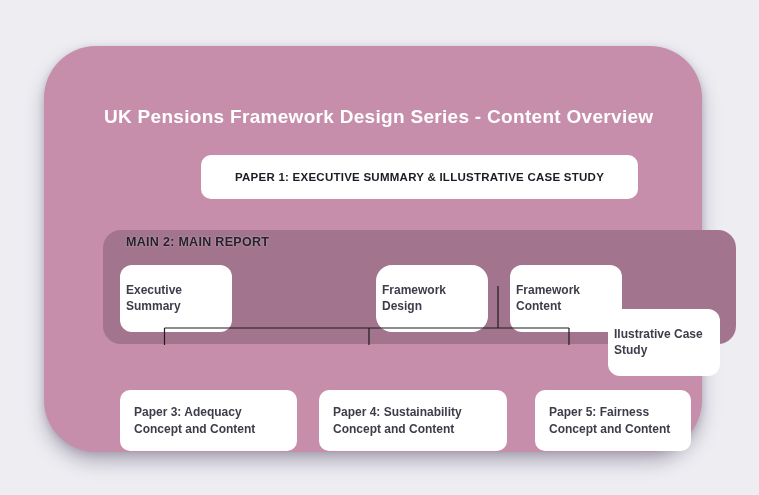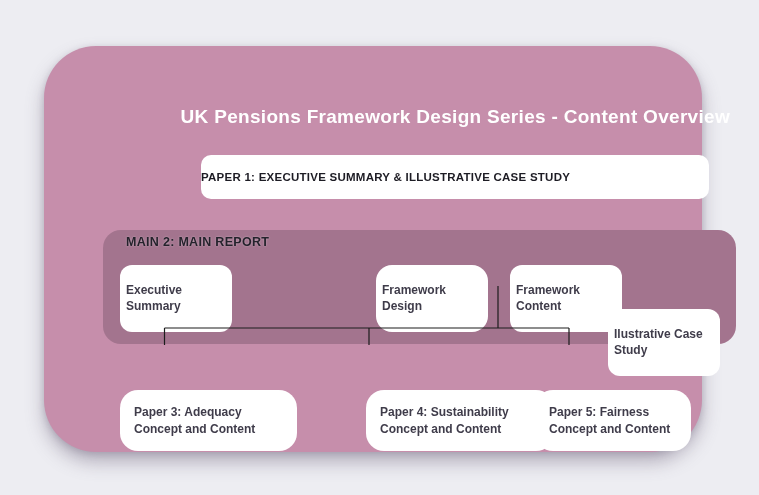--- a/index.html
+++ b/index.html
@@ -26,31 +26,31 @@
   .panel{
     position:absolute;
     left:44px;top:46px;width:658px;height:406px;
     background:var(--panel);
     border-radius:52px;
     box-shadow:0 10px 18px rgba(110,100,125,.45), 0 2px 6px rgba(110,100,125,.25);
   }
   .title{
     position:absolute;
     left:60px;top:60px;width:626px;
-    text-align:right;
+    text-align:left;
     font-size:19px;font-weight:700;
     letter-spacing:.3px;
     color:var(--title-text);
   }
   .paper1-box{
     position:absolute;
-    left:157px;top:109px;width:508px;height:44px;
+    left:157px;top:109px;width:437px;height:44px;
     background:var(--box);
     border-radius:10px;
-    display:flex;align-items:center;justify-content:flex-start;
+    display:flex;align-items:center;justify-content:center;
     text-align:center;
   }
   .paper1-box .label{
     font-size:11.5px;font-weight:700;letter-spacing:.25px;
     color:var(--text-heading);
   }
   .band{
     position:absolute;
     left:59px;top:184px;width:633px;height:114px;
     background:var(--band);
@@ -78,31 +78,31 @@
   }
   .s0{left:76px;} .s1{left:198px;} .s2{left:332px;border-radius:16px;} .s3{left:466px;} .s4{left:564px;margin-top:44px;}
   .connectors{
     position:absolute;left:0;top:0;width:759px;height:495px;
     pointer-events:none;
   }
   .paper-box{
     position:absolute;
     top:344px;height:61px;
     background:var(--box);
-    border-radius:18px;
+    border-radius:10px;
     display:flex;align-items:center;
     padding:6px 14px;
   }
   .paper-box .label{
     font-size:12px;font-weight:700;line-height:1.4;
     color:var(--text-dark);
     text-align:left;
   }
   .p3{left:76px;width:177px;}
-  .p4{left:275px;width:188px;margin-left:47px;}
+  .p4{left:275px;width:188px;}
   .p5{left:491px;width:156px;}
 </style>
 </head>
 <body>
 
 <div class="stage">
 
   <div class="panel">
     <div class="title">UK Pensions Framework Design Series - Content Overview</div>
 

